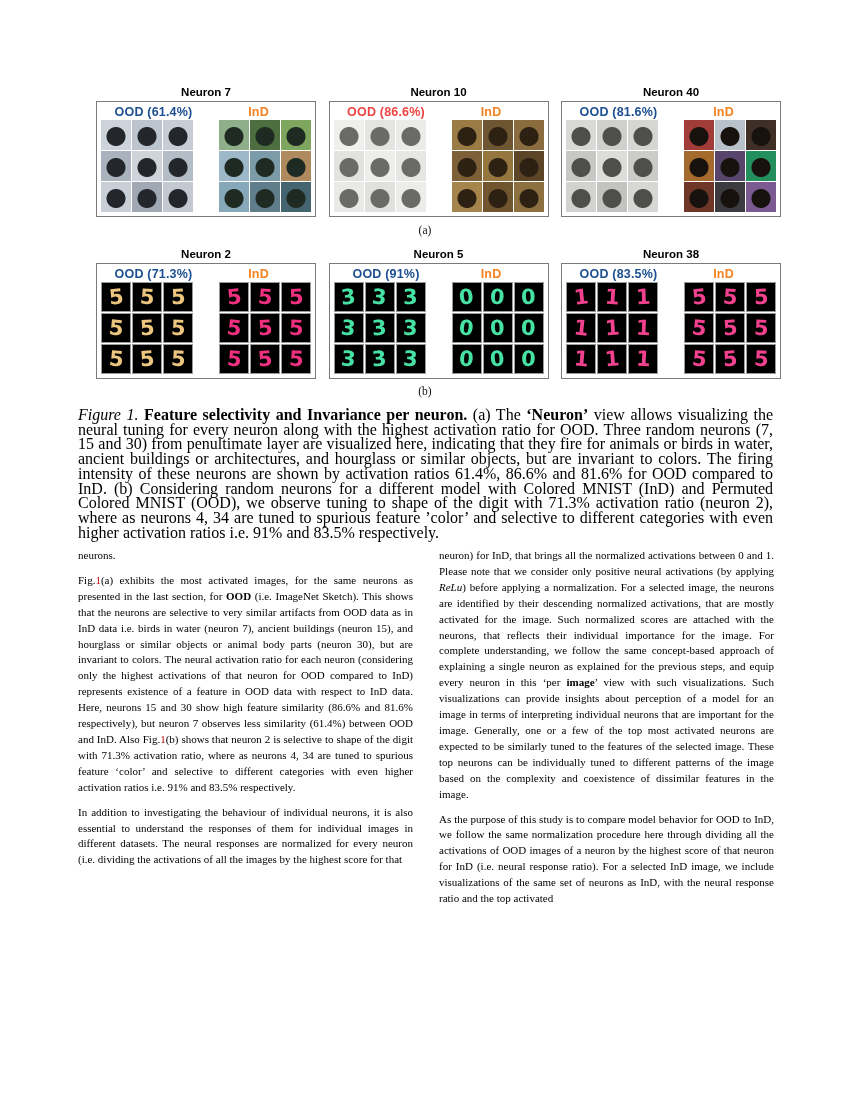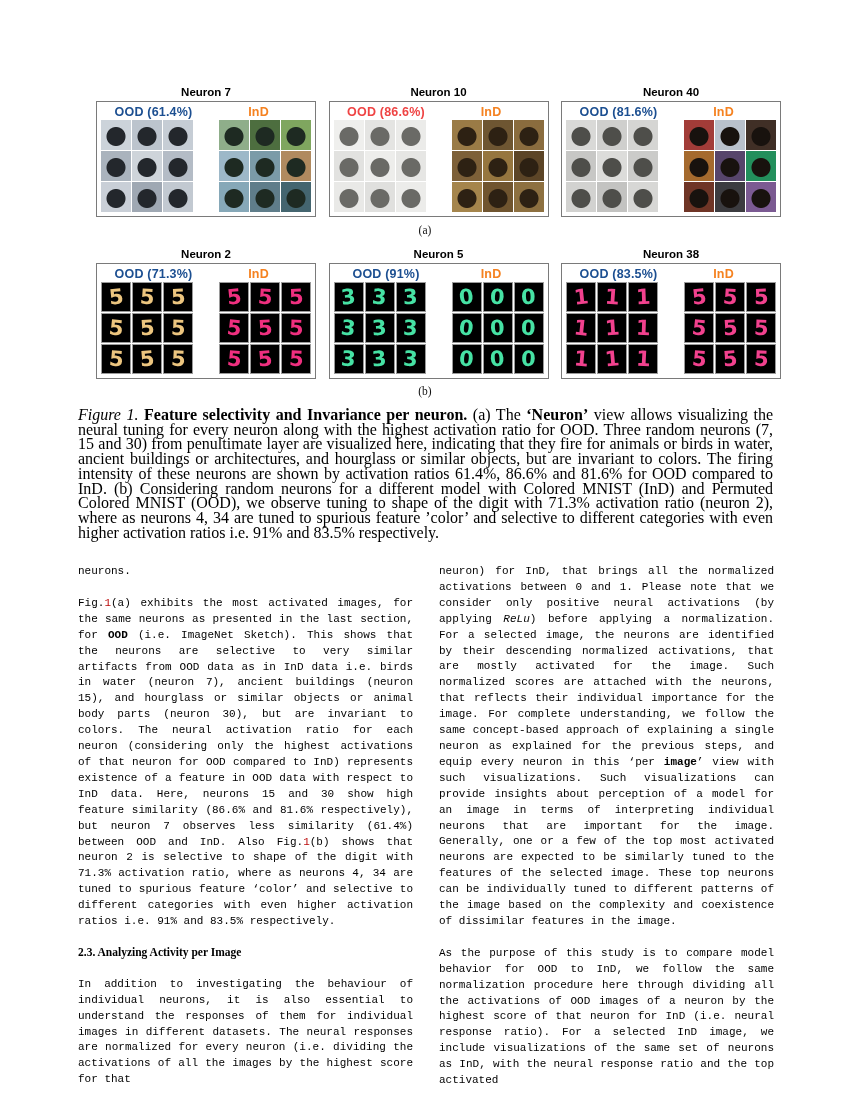--- a/index.html
+++ b/index.html
@@ -27,21 +27,21 @@
   .sub-label{position:absolute;left:0;width:850px;text-align:center;font-size:11.5px;}
   .sub-a{top:224px;}
   .sub-b{top:385px;}
   .caption{position:absolute;top:408px;left:78px;width:695px;font-size:16px;
            line-height:14.7px;text-align:justify;color:#000;}
   
   .col{position:absolute;top:548px;width:335px;font-size:11px;line-height:15.9px;
        text-align:justify;color:#000;}
   .col-left{left:78px;}
   .col-right{left:439px;}
-  .col p{margin:16px 0 9px 0;font-family:Liberation Mono, monospace;}
+  .col p{margin:0 0 9px 0;}
   .col h3{font-size:11.5px;margin:15px 0 9px 0;font-weight:bold;}
   .seg-b{font-weight:bold;}
   .seg-i{font-style:italic;}
   .seg-r{color:#bb0b0b;}
 </style>
 </head>
 <body>
 
 <div class="page">
   <div class="panel-row row-a" id="row-a">
@@ -353,20 +353,19 @@
             </div>
           </div>
         </div>
       </div>
     </div>
   <div class="sub-label sub-b">(b)</div>
   <div class="caption" id="caption"><span class="seg-i">Figure 1. </span><span class="seg-b">Feature selectivity and Invariance per neuron. </span><span>(a) The </span><span class="seg-b">‘Neuron’</span><span> view allows visualizing the neural tuning for every neuron along with the highest activation ratio for OOD. Three random neurons (7, 15 and 30) from penultimate layer are visualized here, indicating that they fire for animals or birds in water, ancient buildings or architectures, and hourglass or similar objects, but are invariant to colors. The firing intensity of these neurons are shown by activation ratios 61.4%, 86.6% and 81.6% for OOD compared to InD. (b) Considering random neurons for a different model with Colored MNIST (InD) and Permuted Colored MNIST (OOD), we observe tuning to shape of the digit with 71.3% activation ratio (neuron 2), where as neurons 4, 34 are tuned to spurious feature ’color’ and selective to different categories with even higher activation ratios i.e. 91% and 83.5% respectively.</span></div>
   <div class="col col-left" id="col-left">
       <p>neurons.</p>
       <p><span>Fig.</span><span class="seg-r">1</span><span>(a) exhibits the most activated images, for the same neurons as presented in the last section, for </span><span class="seg-b">OOD</span><span> (i.e. ImageNet Sketch). This shows that the neurons are selective to very similar artifacts from OOD data as in InD data i.e. birds in water (neuron 7), ancient buildings (neuron 15), and hourglass or similar objects or animal body parts (neuron 30), but are invariant to colors. The neural activation ratio for each neuron (considering only the highest activations of that neuron for OOD compared to InD) represents existence of a feature in OOD data with respect to InD data. Here, neurons 15 and 30 show high feature similarity (86.6% and 81.6% respectively), but neuron 7 observes less similarity (61.4%) between OOD and InD. Also Fig.</span><span class="seg-r">1</span><span>(b) shows that neuron 2 is selective to shape of the digit with 71.3% activation ratio, where as neurons 4, 34 are tuned to spurious feature ‘color’ and selective to different categories with even higher activation ratios i.e. 91% and 83.5% respectively.</span></p>
-      <h3>2.3. Analyzing Activity per Image</h3>
       <p>In addition to investigating the behaviour of individual neurons, it is also essential to understand the responses of them for individual images in different datasets. The neural responses are normalized for every neuron (i.e. dividing the activations of all the images by the highest score for that</p>
     </div>
   <div class="col col-right" id="col-right">
       <p><span>neuron) for InD, that brings all the normalized activations between 0 and 1. Please note that we consider only positive neural activations (by applying </span><span class="seg-i">ReLu</span><span>) before applying a normalization. For a selected image, the neurons are identified by their descending normalized activations, that are mostly activated for the image. Such normalized scores are attached with the neurons, that reflects their individual importance for the image. For complete understanding, we follow the same concept-based approach of explaining a single neuron as explained for the previous steps, and equip every neuron in this ‘per </span><span class="seg-b">image</span><span>’ view with such visualizations. Such visualizations can provide insights about perception of a model for an image in terms of interpreting individual neurons that are important for the image. Generally, one or a few of the top most activated neurons are expected to be similarly tuned to the features of the selected image. These top neurons can be individually tuned to different patterns of the image based on the complexity and coexistence of dissimilar features in the image.</span></p>
       <p>As the purpose of this study is to compare model behavior for OOD to InD, we follow the same normalization procedure here through dividing all the activations of OOD images of a neuron by the highest score of that neuron for InD (i.e. neural response ratio). For a selected InD image, we include visualizations of the same set of neurons as InD, with the neural response ratio and the top activated</p>
     </div>
 </div>
 
 </body></html>

